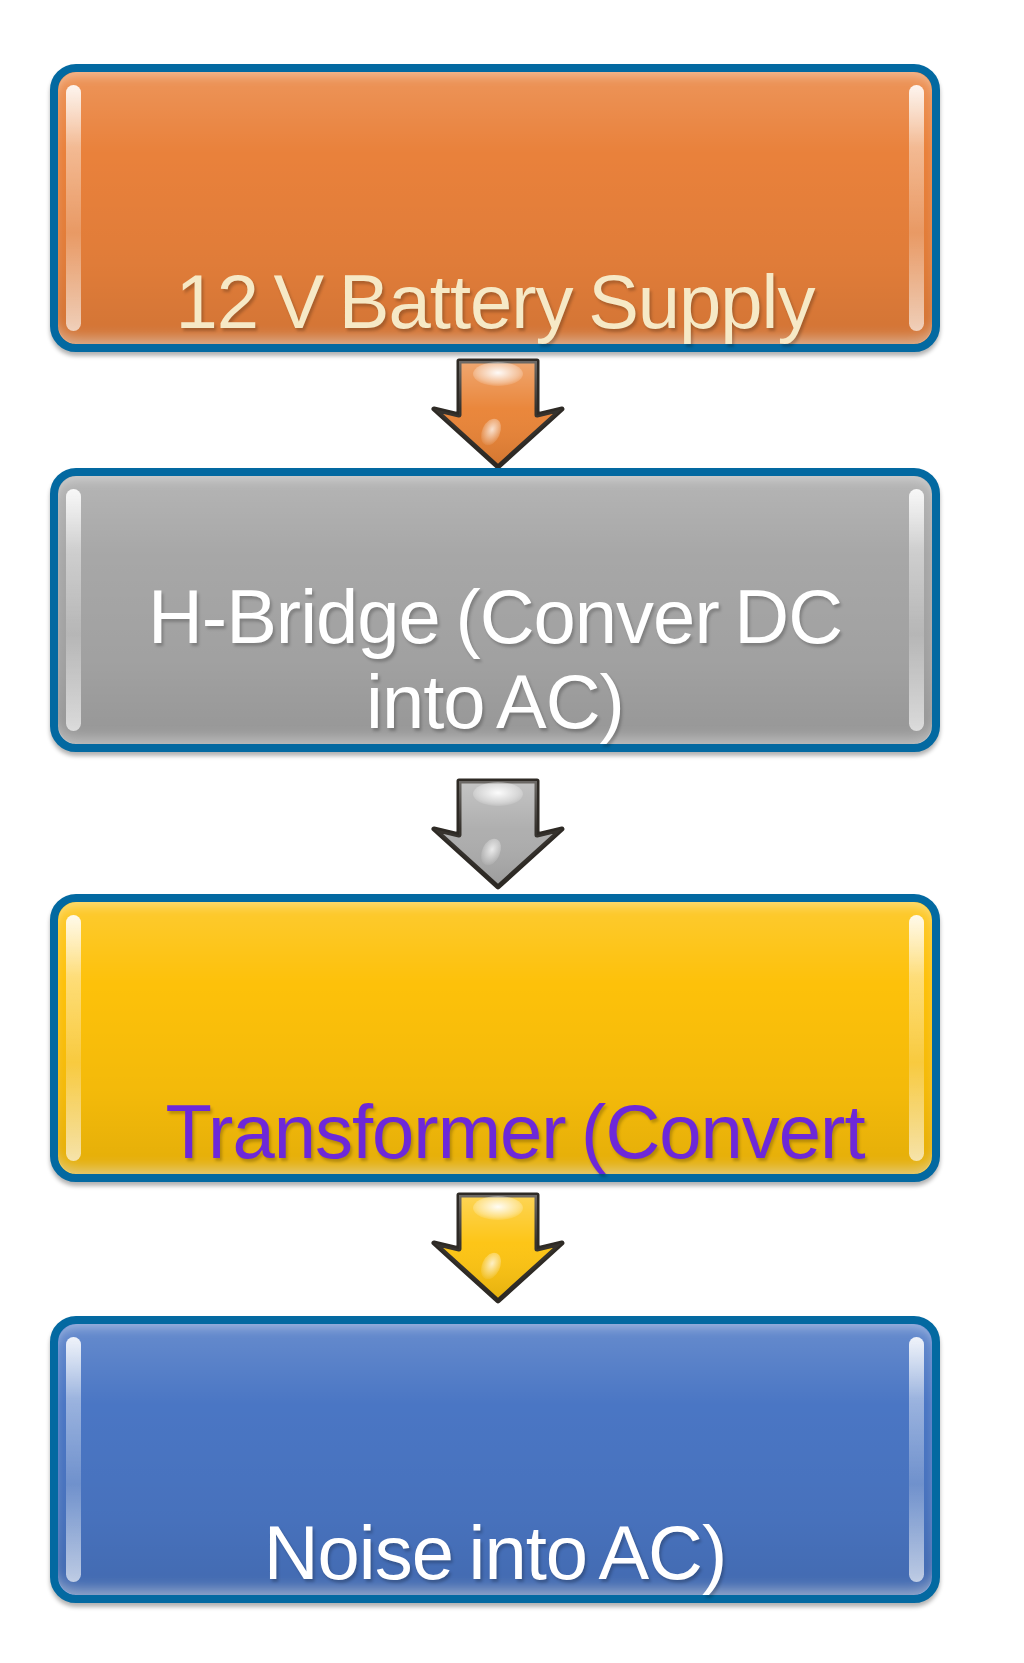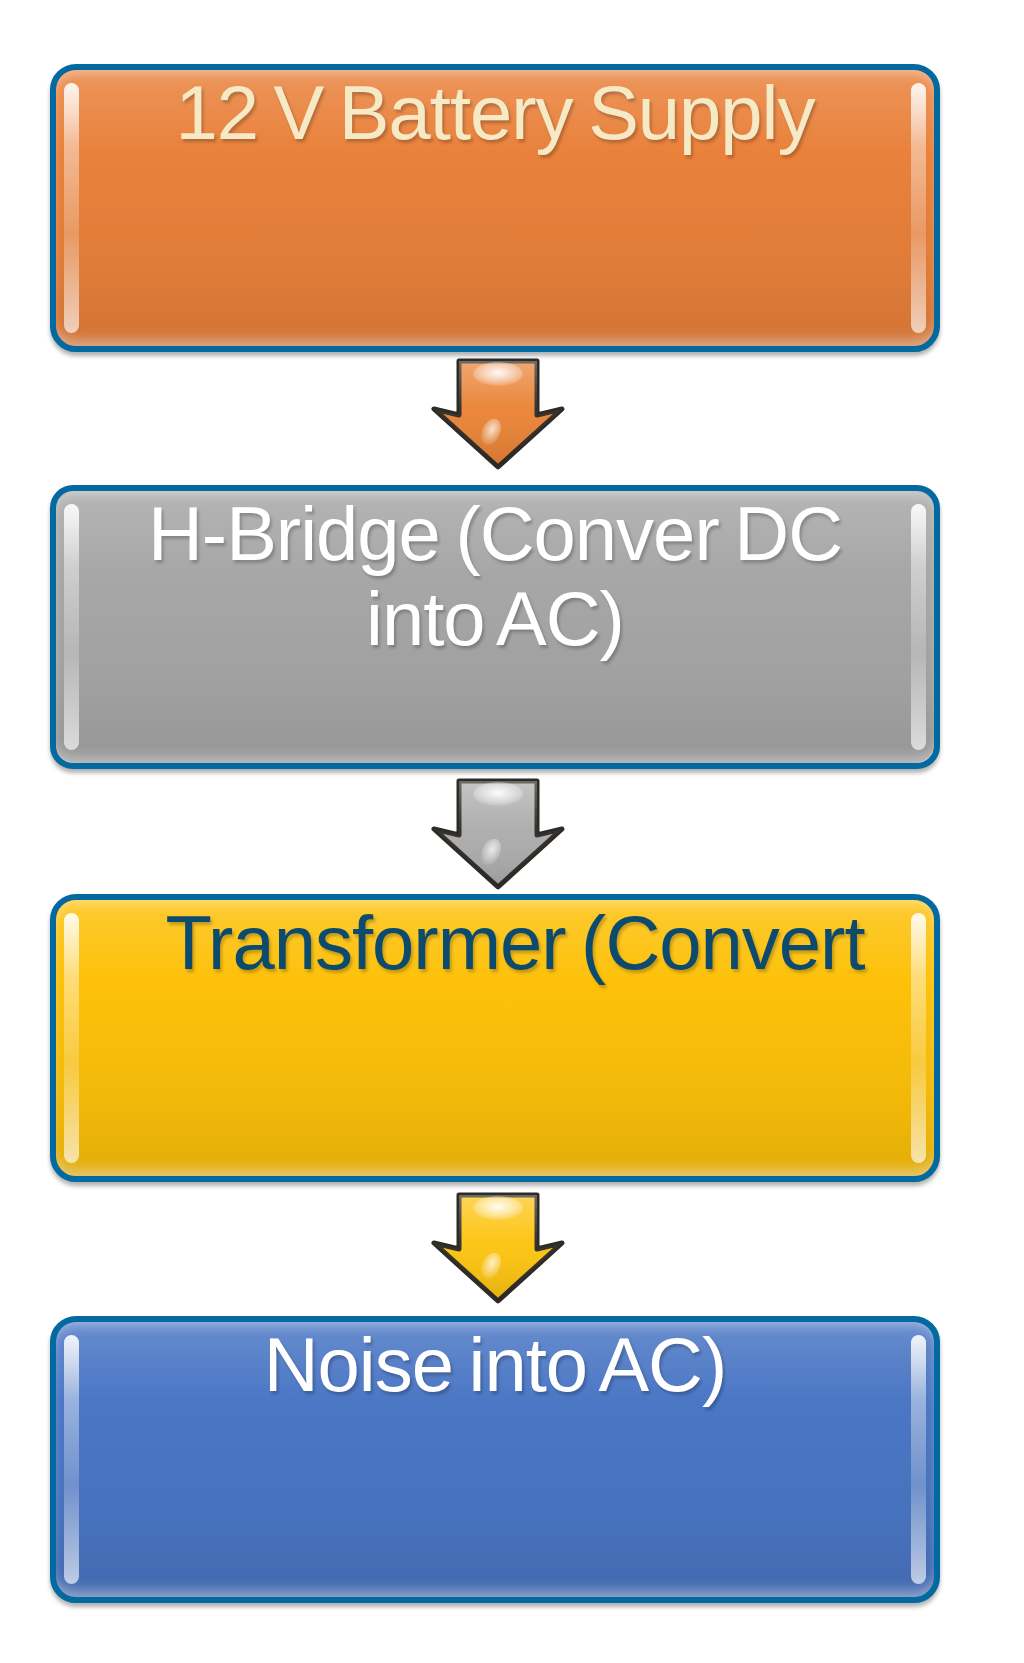--- a/index.html
+++ b/index.html
@@ -9,24 +9,24 @@
     height: 1663px;
     background: #ffffff;
     overflow: hidden;
     font-family: "Liberation Sans", sans-serif;
   }
   .step {
     position: absolute;
     left: 50px;
     width: 890px;
     box-sizing: border-box;
-    border: 6px solid #0369a1;
+    border: 8px solid #0369a1;
     border-radius: 26px;
     display: flex;
-    align-items: flex-start;
+    align-items: flex-end;
     justify-content: center;
     box-shadow:
       0 4px 4px rgba(0,0,0,0.30),
       inset 0 -12px 14px -7px rgba(255,255,255,0.55),
       inset 0 10px 12px -7px rgba(255,255,255,0.40);
   }
   .step::before {
     content: "";
     position: absolute;
     inset: 0;
@@ -72,21 +72,21 @@
     width: 140px;
     height: 115px;
   }
   .arrow .outline {
     stroke: #2e2a25;
     stroke-width: 5;
     stroke-linejoin: round;
   }
   
   #step-0 { top: 64px;   height: 288px; }
-  #step-1 { top: 485px;  height: 284px; border-radius: 23px; }
+  #step-1 { top: 468px;  height: 284px; }
   #step-2 { top: 894px;  height: 288px; }
   #step-3 { top: 1316px; height: 287px; }
   #arrow-0 { top: 357px; }
   #arrow-1 { top: 777px; }
   #arrow-2 { top: 1191px; }
 </style>
 </head>
 <body>
 
 <svg width="0" height="0" style="position:absolute" aria-hidden="true">
@@ -137,21 +137,21 @@
   <svg class="arrow" id="arrow-1" viewBox="0 0 140 115">
     <path class="outline" d="M31,4 H109 V58 L134,52 L70,110 L6,52 L31,58 Z" fill="#ACACAC"></path>
     <path d="M31,4 H109 V58 L134,52 L70,110 L6,52 L31,58 Z" fill="url(#arrowGloss)"></path>
     <ellipse cx="70" cy="17" rx="25" ry="12" fill="url(#stemShine)"></ellipse>
     <ellipse cx="63" cy="75" rx="9" ry="14" fill="url(#headShine)" transform="rotate(24 63 75)"></ellipse>
   </svg>
 
   <section class="step" id="step-2" style="background-color: rgb(253, 193, 10);">
     <div class="gloss gloss-left"></div>
     <div class="gloss gloss-right"></div>
-    <div class="label" style="color: #0c4a6e; margin-left: 40px;">
+    <div class="label" style="color: #6d28d9; margin-left: 40px;">
       <div>Transformer (Convert</div>
     </div>
   </section>
 
   <svg class="arrow" id="arrow-2" viewBox="0 0 140 115">
     <path class="outline" d="M31,4 H109 V58 L134,52 L70,110 L6,52 L31,58 Z" fill="#FDC30E"></path>
     <path d="M31,4 H109 V58 L134,52 L70,110 L6,52 L31,58 Z" fill="url(#arrowGloss)"></path>
     <ellipse cx="70" cy="17" rx="25" ry="12" fill="url(#stemShine)"></ellipse>
     <ellipse cx="63" cy="75" rx="9" ry="14" fill="url(#headShine)" transform="rotate(24 63 75)"></ellipse>
   </svg>

